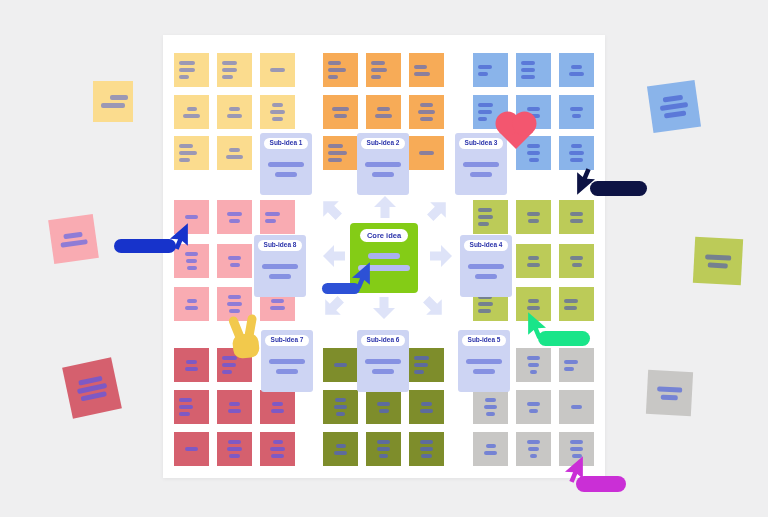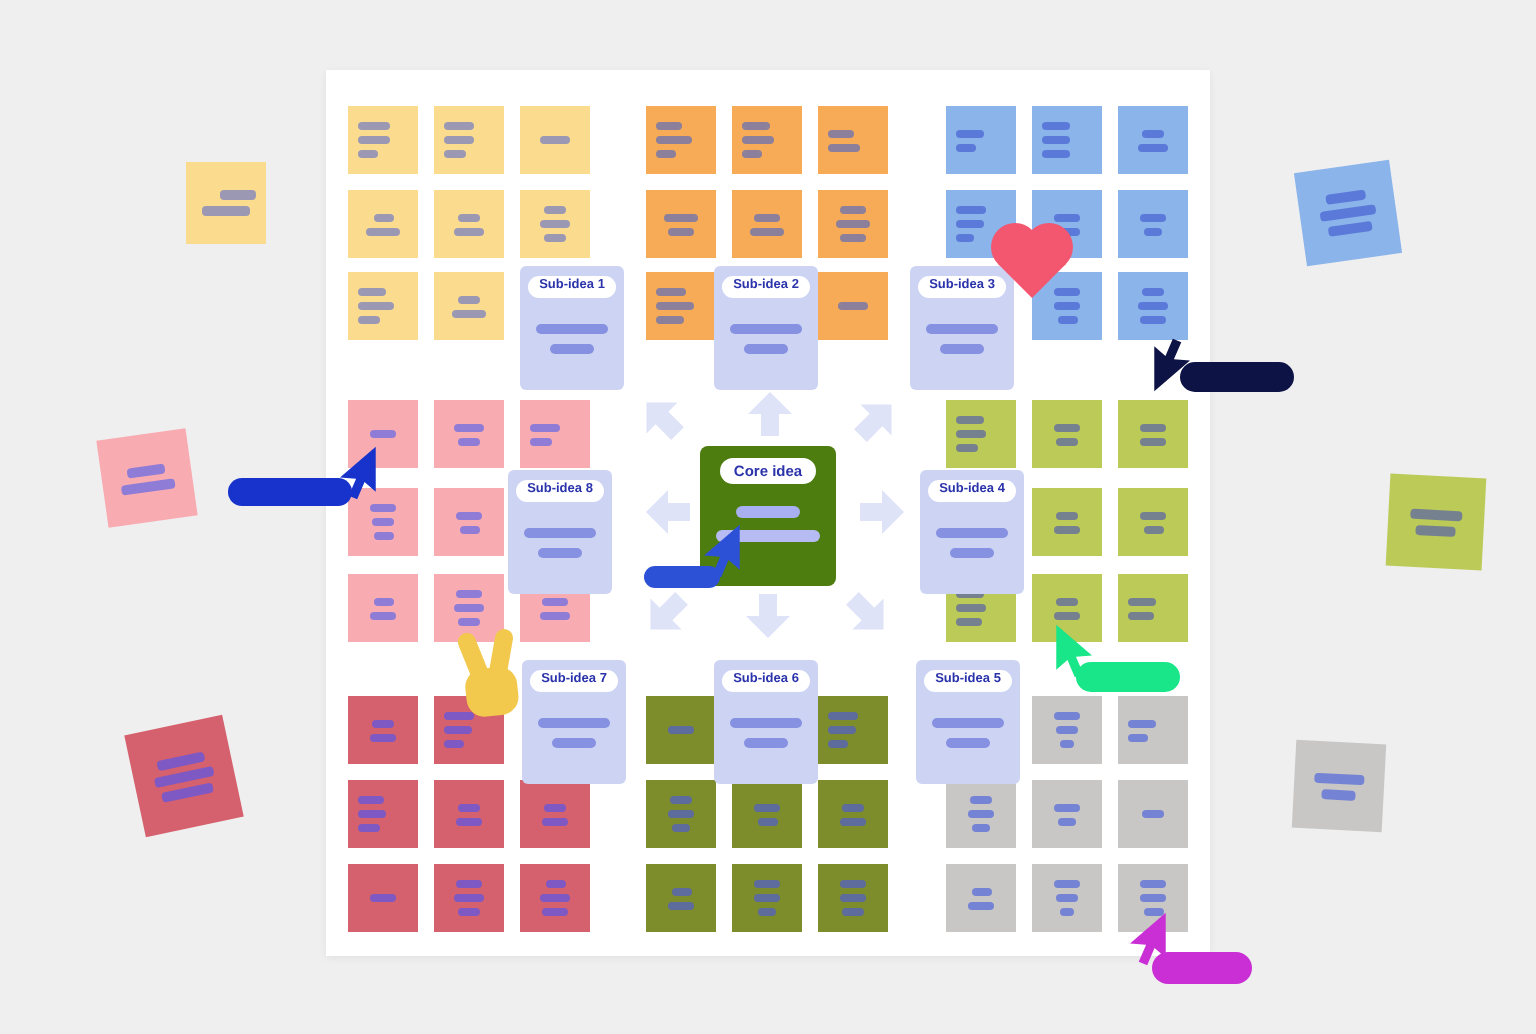--- a/index.html
+++ b/index.html
@@ -384,21 +384,21 @@
         <div class="ln al-c" style="width: 44%; background: rgb(134, 145, 226);"></div>
       </div>
     </div>
     <div class="subcard" style="left: 254px; top: 235px; width: 52px; height: 62px; background: rgb(205, 212, 243);">
       <div class="sub-pill" style="color: rgb(43, 51, 171);">Sub-idea 8</div>
       <div class="sub-lines">
         <div class="ln al-c" style="width: 68%; background: rgb(134, 145, 226);"></div>
         <div class="ln al-c" style="width: 44%; background: rgb(134, 145, 226);"></div>
       </div>
     </div>
-    <div class="core" style="left: 350px; top: 223px; width: 68px; height: 70px; background: #4d7c0f;">
+    <div class="core" style="left: 350px; top: 223px; width: 68px; height: 70px; background: #84cc16;">
       <div class="core-pill" style="color: rgb(43, 51, 171);">Core idea</div>
       <div class="core-lines">
         <div class="ln al-c" style="width: 48%; background: rgb(169, 176, 241);"></div>
         <div class="ln al-c" style="width: 76%; background: rgb(182, 188, 243);"></div>
       </div>
     </div>
     <div class="note" style="left: 93px; top: 81px; width: 40px; height: 41px; background: rgb(251, 220, 142); transform: rotate(0deg);">
       <div class="ln al-r" style="width: 60%; background: rgb(155, 152, 180); height: 5px;"></div>
       <div class="ln al-c" style="width: 82%; background: rgb(155, 152, 180); height: 5px;"></div>
     </div>

